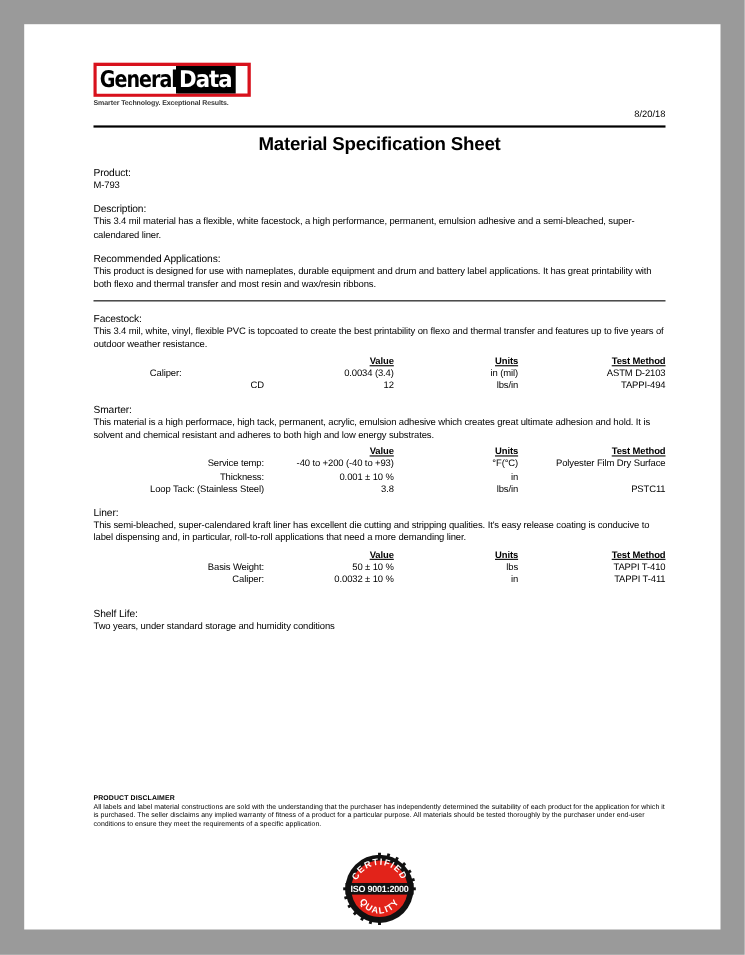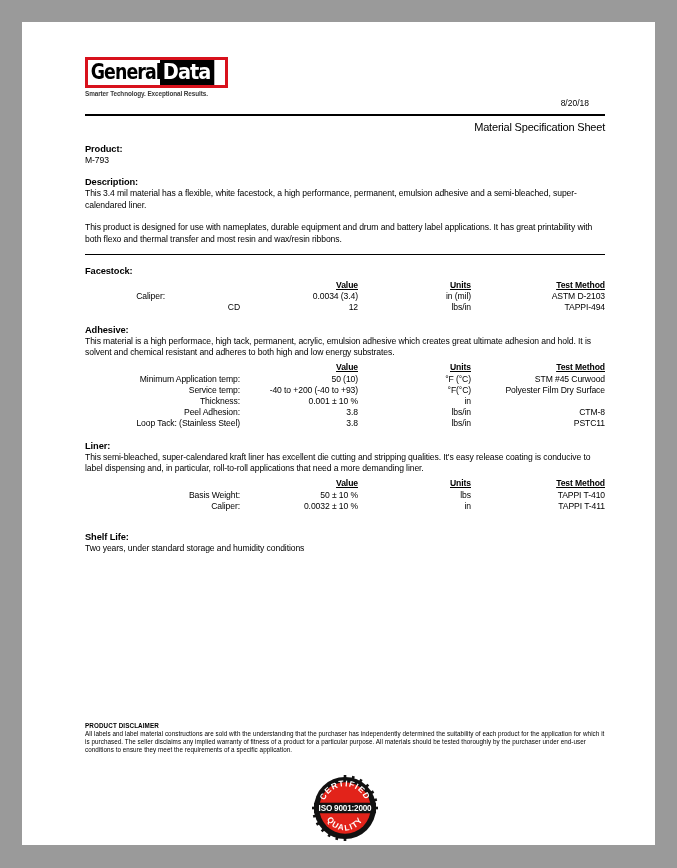--- a/index.html
+++ b/index.html
@@ -78,46 +78,46 @@
   .logo-tagline {
     margin-top: 2px;
     font-family: Liberation Sans, sans-serif;
     font-size: 6.4px;
     font-weight: bold;
     color: #3a3a3a;
     letter-spacing: -0.1px;
   }
   .header-date {
     position: absolute;
-    right: 16px;
+    right: 0;
     top: 46px;
     font-size: 8.5px;
     color: #000;
     font-weight: normal;
   }
   .rule-thick {
     border: 0;
     border-top: 2.6px solid #000;
     margin: 0;
   }
   .doc-title {
-    text-align: right;
-    font-size: 11px;
-    font-weight: normal;
+    text-align: center;
+    font-size: 17px;
+    font-weight: bold;
     margin-top: 5px;
     letter-spacing: -0.2px;
   }
 
   
   .section {
     margin-top: 11px;
   }
   .sec-head {
     font-size: 9.3px;
-    font-weight: bold;
+    font-weight: normal;
     letter-spacing: -0.1px;
     margin-bottom: 1px;
   }
   .sec-body {
     font-size: 8.6px;
     line-height: 11.4px;
     letter-spacing: -0.1px;
   }
   .rule-thin {
     border: 0;
@@ -201,27 +201,29 @@
       <div class="sec-head">Product:</div>
       <div class="sec-body">M-793</div>
     </div>
 
     <div class="section">
       <div class="sec-head">Description:</div>
       <div class="sec-body">This 3.4 mil material has a flexible, white facestock, a high performance, permanent, emulsion adhesive and a semi-bleached, super-calendared liner.</div>
     </div>
 
     <div class="section">
+      <div class="sec-head">Recommended Applications:</div>
       <div class="sec-body">This product is designed for use with nameplates, durable equipment and drum and battery label applications. It has great printability with both flexo and thermal transfer and most resin and wax/resin ribbons.</div>
     </div>
 
     <hr class="rule-thin">
 
     <div class="section">
       <div class="sec-head">Facestock:</div>
+      <div class="sec-body">This 3.4 mil, white, vinyl, flexible PVC is topcoated to create the best printability on flexo and thermal transfer and features up to five years of outdoor weather resistance.</div>
       <table class="spec">
         <thead>
           <tr>
             <th class="c-label"></th>
             <th class="c-sub"></th>
             <th class="c-value">Value</th>
             <th class="c-units">Units</th>
             <th class="c-method">Test Method</th>
           </tr>
         </thead>
@@ -238,56 +240,44 @@
             <td>CD</td>
             <td>12</td>
             <td>lbs/in</td>
             <td>TAPPI-494</td>
           </tr>
         </tbody>
       </table>
     </div>
 
     <div class="section">
-      <div class="sec-head">Adhesive:</div>
+      <div class="sec-head">Smarter:</div>
       <div class="sec-body">This material is a high performace, high tack, permanent, acrylic, emulsion adhesive which creates great ultimate adhesion and hold. It is solvent and chemical resistant and adheres to both high and low energy substrates.</div>
       <table class="spec">
         <thead>
           <tr>
             <th class="c-label"></th>
             <th class="c-sub"></th>
             <th class="c-value">Value</th>
             <th class="c-units">Units</th>
             <th class="c-method">Test Method</th>
           </tr>
         </thead>
         <tbody>
           <tr>
-            <td colspan="2">Minimum Application temp:</td>
-            <td>50 (10)</td>
-            <td>°F (°C)</td>
-            <td>STM #45 Curwood</td>
-          </tr>
-          <tr>
             <td colspan="2">Service temp:</td>
             <td>-40 to +200 (-40 to +93)</td>
             <td>°F(°C)</td>
             <td>Polyester Film Dry Surface</td>
           </tr>
           <tr>
             <td colspan="2">Thickness:</td>
             <td>0.001 ± 10 %</td>
             <td>in</td>
             <td></td>
-          </tr>
-          <tr>
-            <td colspan="2">Peel Adhesion:</td>
-            <td>3.8</td>
-            <td>lbs/in</td>
-            <td>CTM-8</td>
           </tr>
           <tr>
             <td colspan="2">Loop Tack: (Stainless Steel)</td>
             <td>3.8</td>
             <td>lbs/in</td>
             <td>PSTC11</td>
           </tr>
         </tbody>
       </table>
     </div>

